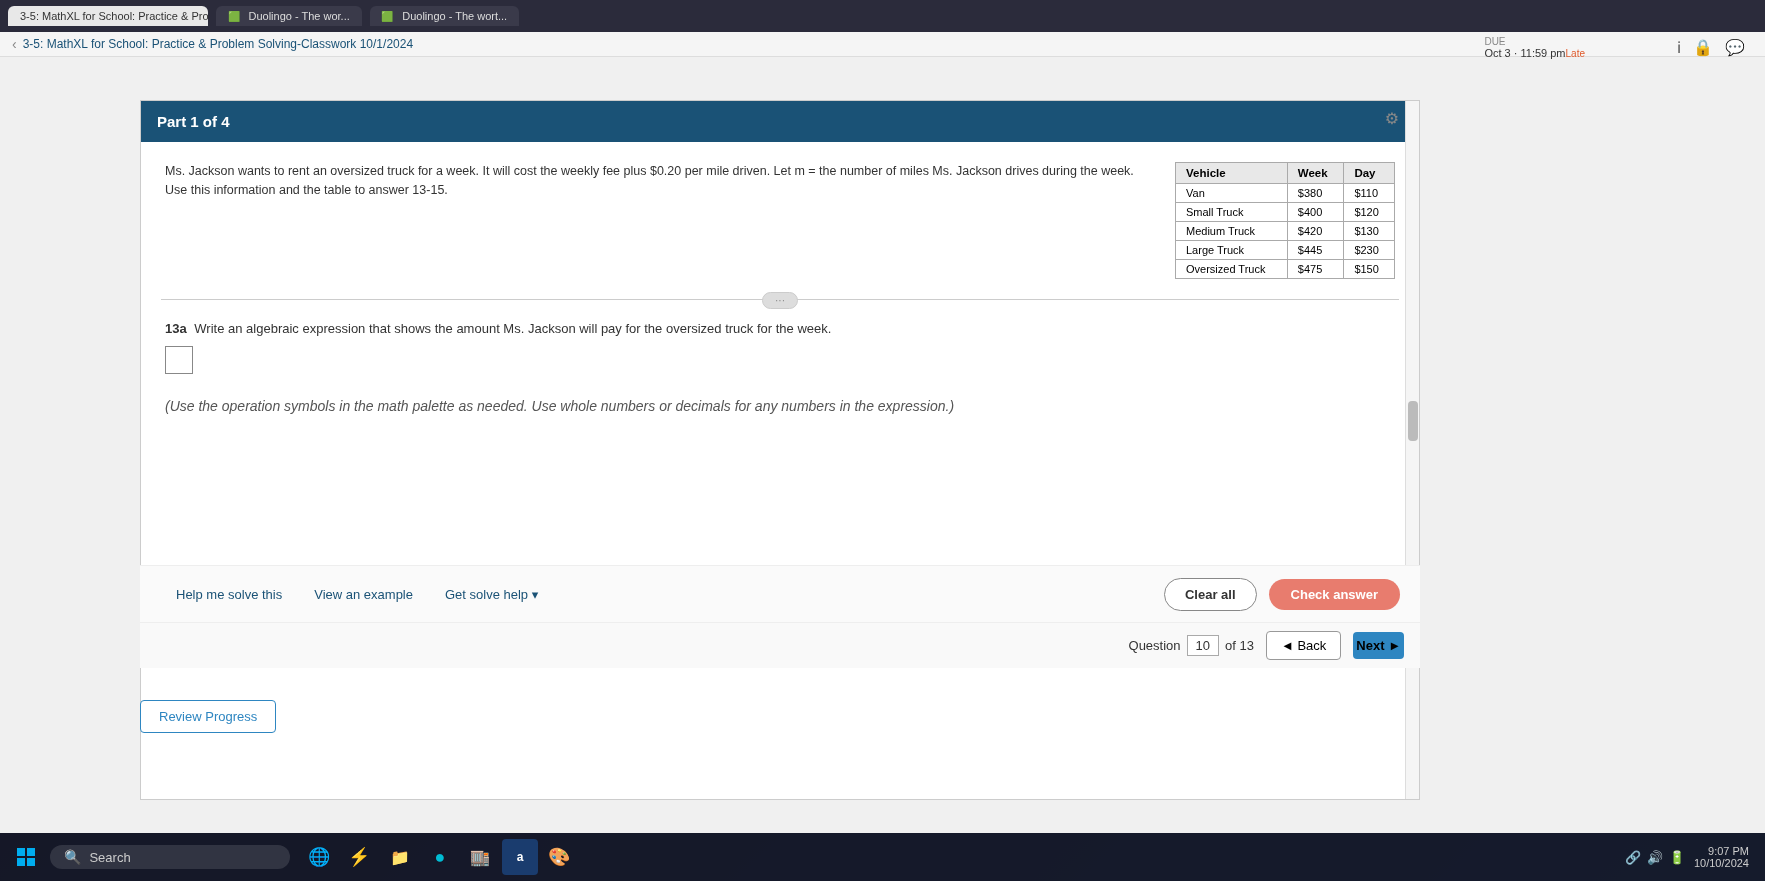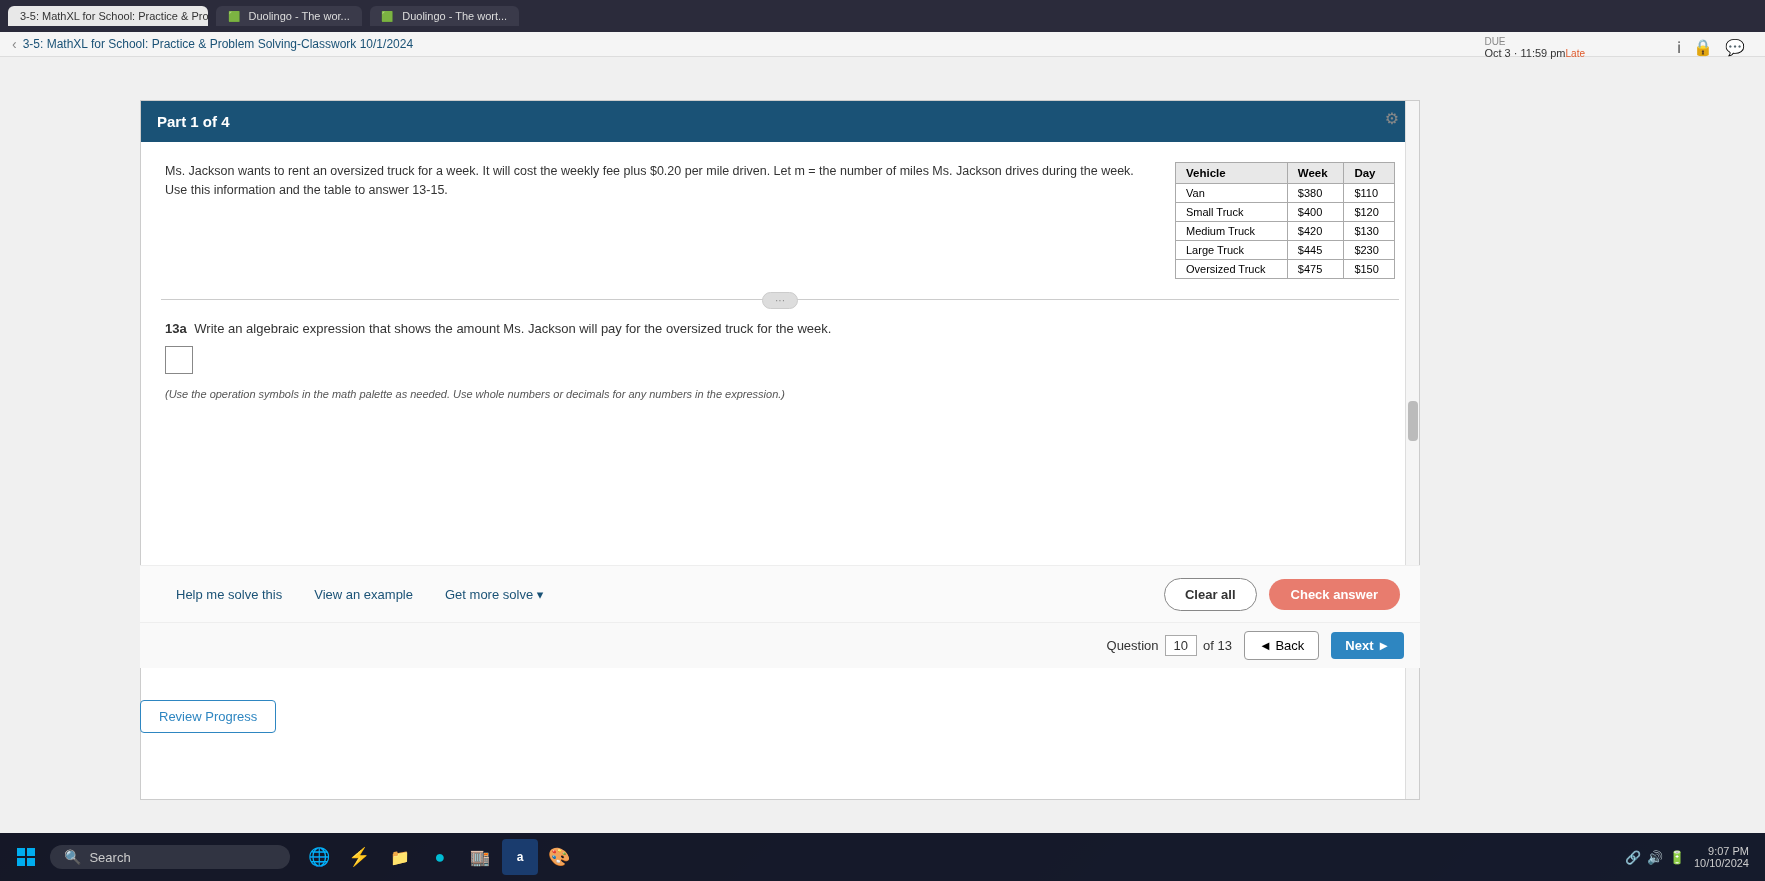--- a/index.html
+++ b/index.html
@@ -299,23 +299,23 @@
     .answer-box {
       width: 28px;
       height: 28px;
       border: 1px solid #888;
       background: white;
       display: inline-block;
       cursor: text;
     }
 
     .hint-text {
-      font-size: 11px;
+      font-size: 14px;
       color: #555;
-      margin-top: 10px;
+      margin-top: 20px;
       font-style: italic;
     }
 
     
     .worksheet-bottom {
       position: absolute;
       bottom: 210px;
       left: 140px;
       width: 1280px;
       padding: 12px 20px;
@@ -404,24 +404,24 @@
       cursor: pointer;
       display: flex;
       align-items: center;
       gap: 4px;
     }
 
     .next-btn {
       background: #2e86c1;
       border: none;
       border-radius: 4px;
-      padding: 6px 14px;
-      font-size: 13px;
-      cursor: pointer;
-      color: #ffffff;
+      padding: 6px 3px;
+      font-size: 13px;
+      cursor: pointer;
+      color: #000000;
       font-weight: bold;
       display: flex;
       align-items: center;
       gap: 4px;
     }
 
     
     .review-progress-btn {
       position: absolute;
       bottom: 100px;
@@ -585,21 +585,21 @@
 
       <div class="worksheet-scroll">
         <div class="scroll-thumb"></div>
       </div>
 
     </div>
 
     <div class="worksheet-bottom">
       <a class="help-link">Help me solve this</a>
       <a class="help-link">View an example</a>
-      <a class="help-link">Get more solve ▾</a>
+      <a class="help-link">Get solve help ▾</a>
 
       <div class="bottom-right-btns">
         <button class="clear-all-btn">Clear all</button>
         <button class="check-answer-btn">Check answer</button>
       </div>
     </div>
 
     <div class="nav-row">
       <div class="question-nav">
         <span>Question</span>

